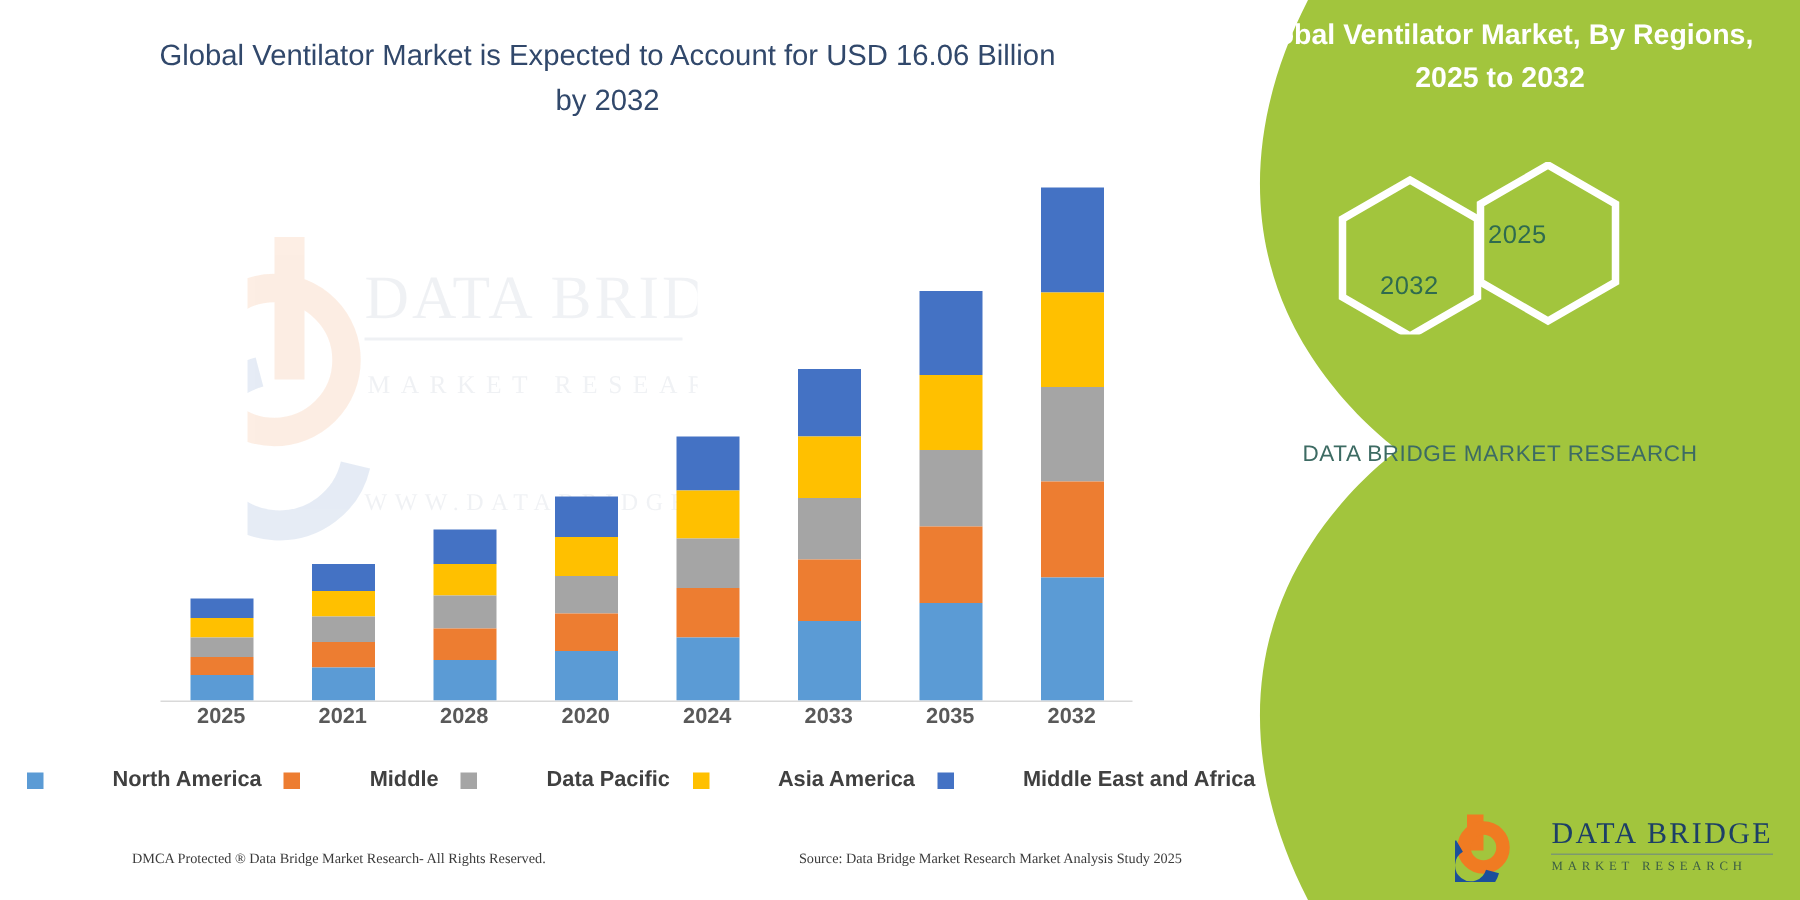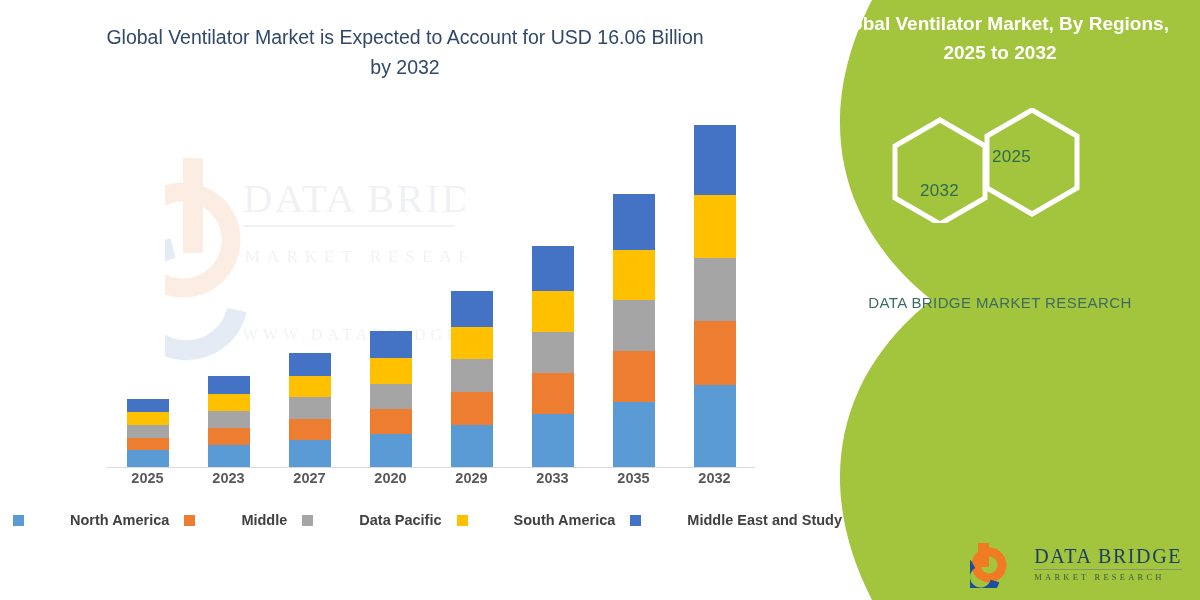--- a/index.html
+++ b/index.html
@@ -289,52 +289,56 @@
           <div class="seg" style="background: rgb(165, 165, 165); height: 63.2727px;"></div>
           <div class="seg" style="background: rgb(255, 192, 0); height: 63.2727px;"></div>
           <div class="seg" style="background: rgb(68, 114, 196); height: 69.6px;"></div>
         </div>
       </div>
     <div class="axis-line"></div>
   </div>
 
   <div class="xaxis">
       <div class="xtick">2025</div>
-      <div class="xtick">2023</div>
-      <div class="xtick">2027</div>
+      <div class="xtick">2021</div>
+      <div class="xtick">2028</div>
       <div class="xtick">2020</div>
-      <div class="xtick">2029</div>
+      <div class="xtick">2024</div>
       <div class="xtick">2033</div>
       <div class="xtick">2035</div>
       <div class="xtick">2032</div>
     </div>
 
   <div class="legend">
       <div class="legend-item">
         <span class="legend-swatch" style="background: rgb(91, 155, 213);"></span>
         <span class="legend-text">North America</span>
       </div>
       <div class="legend-item">
         <span class="legend-swatch" style="background: rgb(237, 125, 49);"></span>
         <span class="legend-text">Middle</span>
       </div>
       <div class="legend-item">
         <span class="legend-swatch" style="background: rgb(165, 165, 165);"></span>
         <span class="legend-text">Data Pacific</span>
       </div>
       <div class="legend-item">
         <span class="legend-swatch" style="background: rgb(255, 192, 0);"></span>
-        <span class="legend-text">South America</span>
+        <span class="legend-text">Asia America</span>
       </div>
       <div class="legend-item">
         <span class="legend-swatch" style="background: rgb(68, 114, 196);"></span>
-        <span class="legend-text">Middle East and Study</span>
+        <span class="legend-text">Middle East and Africa</span>
       </div>
     </div>
 
+  <div class="footer">
+    <span>DMCA Protected ® Data Bridge Market Research-  All Rights Reserved.</span>
+    <span>Source: Data Bridge Market Research  Market Analysis Study 2025</span>
+  </div>
 
   <div class="green-panel">
     <svg width="420" height="600" viewBox="0 0 420 600" aria-hidden="true">
       <path d="M92 0 C 52 78, 52 150, 78 208 C 104 266, 152 300, 152 300
                C 152 300, 104 334, 78 392 C 52 450, 52 522, 92 600
                L 420 600 L 420 0 Z" fill="#A2C53D"></path>
     </svg>
 
     <div class="panel-title">Global Ventilator Market, By Regions, 2025 to 2032</div>
 

